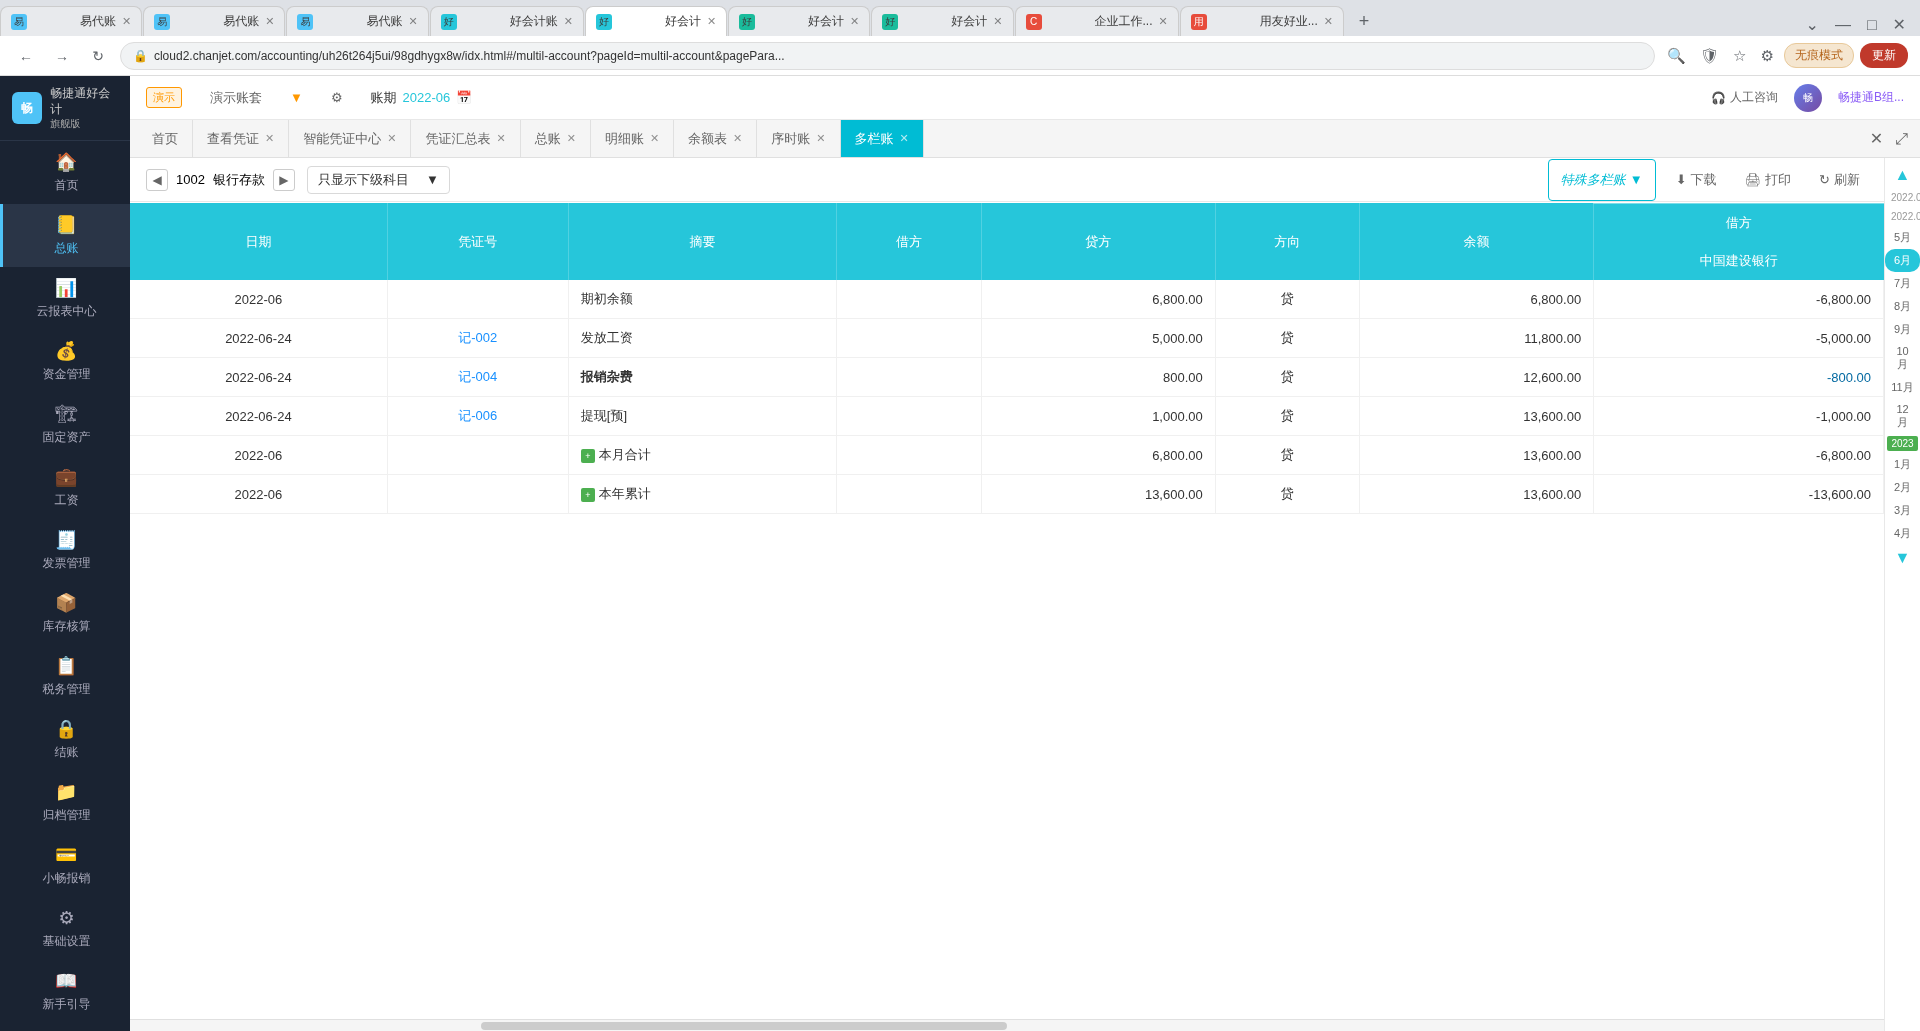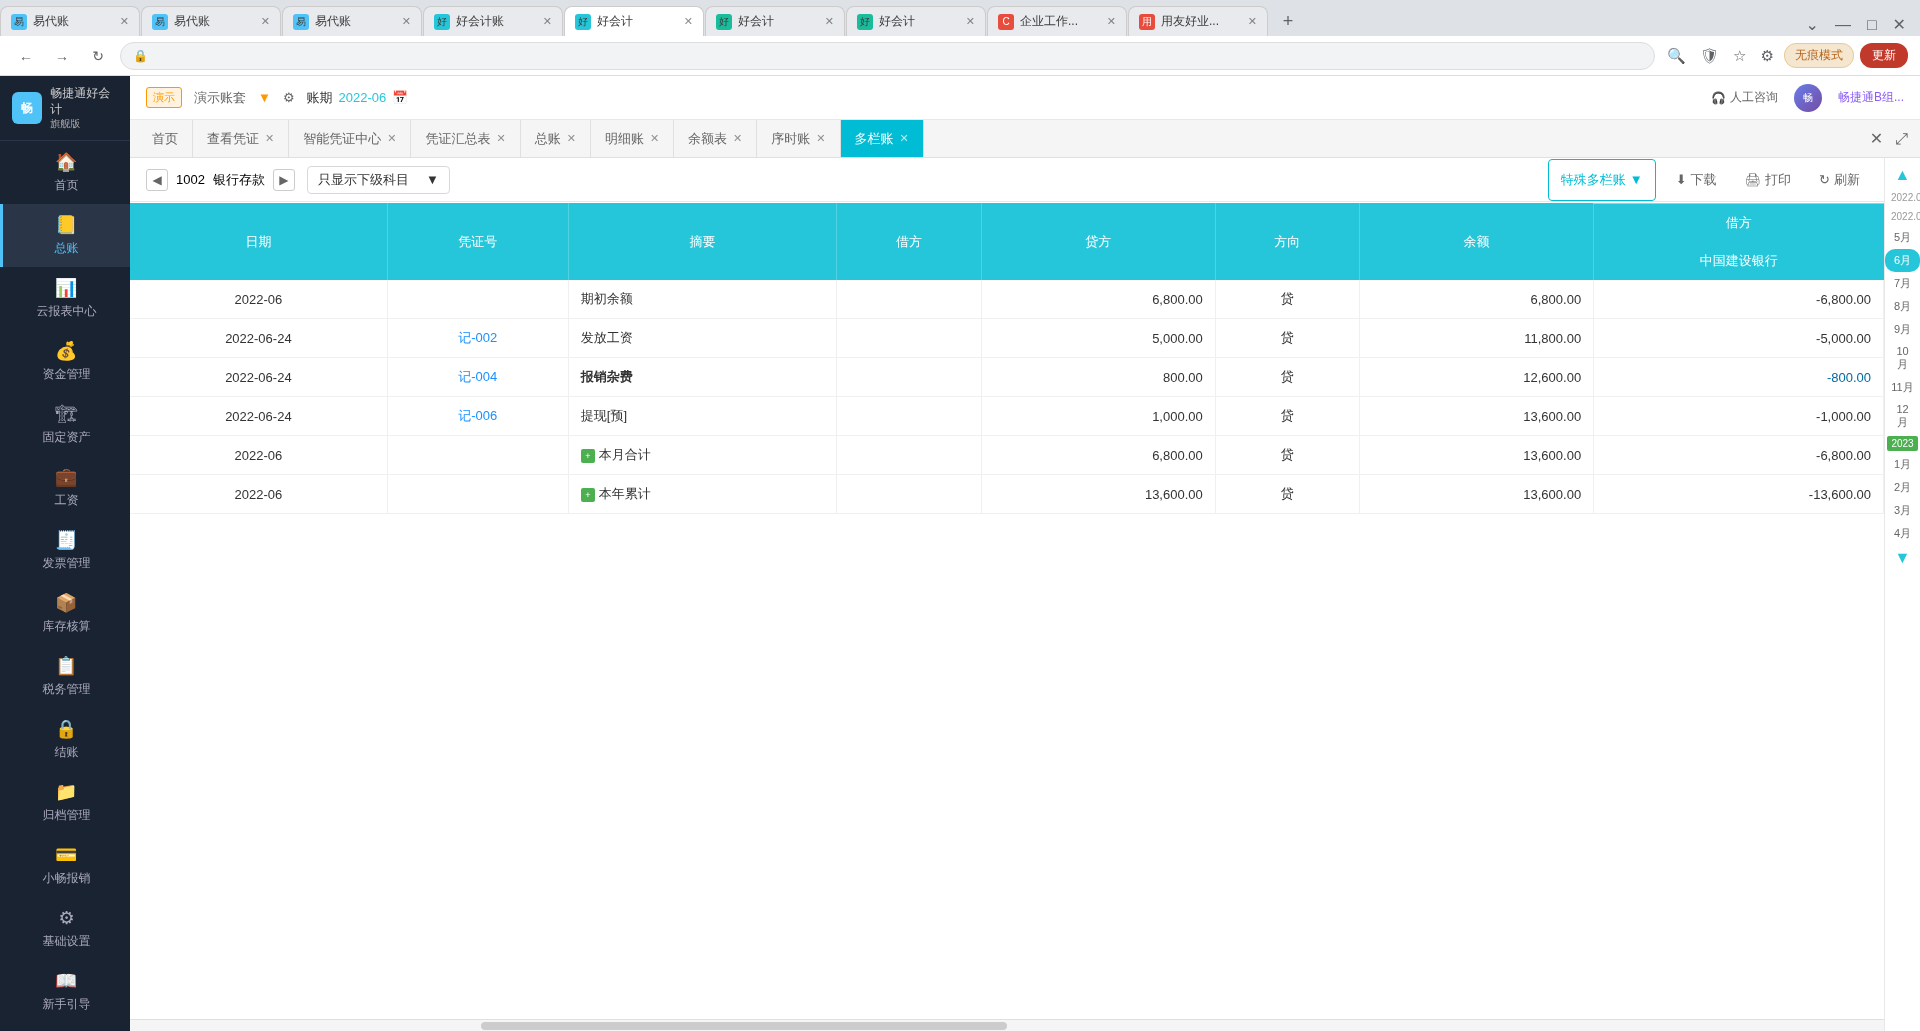--- a/index.html
+++ b/index.html
@@ -4,21 +4,21 @@
   <style>
     * { box-sizing: border-box; margin: 0; padding: 0; }
     body { font-family: 'Microsoft YaHei', Arial, sans-serif; font-size: 13px; background: #f0f2f5; overflow: hidden; width: 1920px; height: 1031px; }
 
     
     .browser-chrome { width: 100%; background: #dee1e6; }
     .tab-bar { display: flex; align-items: flex-end; height: 36px; background: #dee1e6; padding-top: 6px; padding-left: 0; }
     .tab { display: flex; align-items: center; height: 30px; padding: 0 10px; background: #e8eaed; border-radius: 8px 8px 0 0; font-size: 12px; color: #3c3c3c; min-width: 140px; max-width: 200px; margin-right: 1px; position: relative; cursor: pointer; border: 1px solid #ccc; border-bottom: none; }
     .tab.active { background: #fff; z-index: 2; }
     .tab-icon { width: 16px; height: 16px; border-radius: 3px; margin-right: 6px; display: inline-flex; align-items: center; justify-content: center; font-size: 10px; flex-shrink: 0; }
-    .tab-label { flex: 1; overflow: hidden; text-overflow: ellipsis; white-space: nowrap; }
+    .tab-label { flex: 1; overflow: hidden; text-overflow: ellipsis; white-space: nowrap; margin-left: 47px; }
     .tab-close { margin-left: 6px; opacity: 0.6; font-size: 11px; cursor: pointer; }
     .tab-new { width: 30px; height: 30px; display: flex; align-items: center; justify-content: center; font-size: 18px; color: #5f6368; cursor: pointer; margin-left: 4px; }
     .tab-controls { margin-left: auto; display: flex; align-items: center; gap: 4px; padding: 0 8px; }
     .tab-controls span { font-size: 16px; color: #5f6368; cursor: pointer; padding: 2px 6px; }
 
     .address-bar-row { display: flex; align-items: center; height: 40px; background: #fff; padding: 4px 12px; gap: 8px; border-bottom: 1px solid #ddd; }
     .nav-btn { width: 28px; height: 28px; border-radius: 50%; border: none; background: none; cursor: pointer; display: flex; align-items: center; justify-content: center; font-size: 14px; color: #5f6368; }
     .address-bar { flex: 1; height: 28px; border-radius: 14px; border: 1px solid #ddd; background: #f1f3f4; padding: 0 12px; font-size: 12px; color: #333; display: flex; align-items: center; }
     .address-bar-actions { display: flex; gap: 6px; align-items: center; }
     .addr-action-btn { font-size: 15px; color: #5f6368; cursor: pointer; padding: 4px; }
@@ -34,21 +34,21 @@
     .logo-box { width: 32px; height: 32px; background: #4fc3f7; border-radius: 6px; display: flex; align-items: center; justify-content: center; font-size: 12px; color: #fff; font-weight: bold; }
     .logo-text { font-size: 12px; color: #ccc; line-height: 1.3; }
     .sidebar-item { display: flex; flex-direction: column; align-items: center; padding: 10px 8px; cursor: pointer; color: #aab; font-size: 12px; gap: 4px; border-left: 3px solid transparent; }
     .sidebar-item.active { background: #2a3547; color: #4fc3f7; border-left-color: #4fc3f7; }
     .sidebar-icon { font-size: 18px; }
 
     
     .main-content { flex: 1; display: flex; flex-direction: column; background: #fff; overflow: hidden; position: relative; }
 
     
-    .top-toolbar { display: flex; align-items: center; height: 44px; padding: 0 16px; background: #fff; border-bottom: 1px solid #e8e8e8; gap: 12px; }
+    .top-toolbar { display: flex; align-items: center; height: 44px; padding: 0 16px; background: #fff; border-bottom: 1px solid #e8e8e8; gap: 28px; }
     .demo-badge { background: #fff3e0; color: #ff9800; border: 1px solid #ff9800; border-radius: 3px; padding: 2px 6px; font-size: 11px; }
     .toolbar-item { display: flex; align-items: center; gap: 4px; color: #666; font-size: 13px; cursor: pointer; }
     .account-period { display: flex; align-items: center; gap: 6px; color: #333; font-size: 13px; }
     .toolbar-right { margin-left: auto; display: flex; align-items: center; gap: 16px; }
     .service-btn { display: flex; align-items: center; gap: 4px; color: #666; font-size: 12px; cursor: pointer; }
     .user-avatar { width: 28px; height: 28px; border-radius: 50%; background: linear-gradient(135deg, #667eea, #764ba2); display: flex; align-items: center; justify-content: center; color: white; font-size: 10px; }
     .user-name { font-size: 12px; color: #8b5cf6; }
 
     
     .page-tabs { display: flex; align-items: center; height: 38px; background: #f5f5f5; border-bottom: 1px solid #e0e0e0; padding-left: 8px; overflow-x: auto; }
@@ -61,21 +61,21 @@
     
     .ledger-area { flex: 1; display: flex; overflow: hidden; }
     .ledger-main { flex: 1; display: flex; flex-direction: column; overflow: hidden; }
 
     
     .sub-toolbar { display: flex; align-items: center; height: 44px; padding: 0 16px; background: #fff; border-bottom: 1px solid #e8e8e8; gap: 12px; }
     .account-nav { display: flex; align-items: center; gap: 8px; }
     .nav-arrow { width: 22px; height: 22px; border: 1px solid #ccc; border-radius: 3px; display: flex; align-items: center; justify-content: center; cursor: pointer; font-size: 12px; color: #666; }
     .filter-dropdown { display: flex; align-items: center; gap: 17px; border: 1px solid #d9d9d9; border-radius: 4px; padding: 4px 10px; font-size: 13px; color: #333; cursor: pointer; }
     .sub-toolbar-right { margin-left: auto; display: flex; align-items: center; gap: 12px; }
-    .multi-col-btn { border: 1px solid #00bcd4; color: #00bcd4; border-radius: 4px; padding: 11px 12px; font-size: 13px; cursor: pointer; display: flex; align-items: center; gap: 4px; background: #fff; }
+    .multi-col-btn { border: 1px solid #00bcd4; color: #00bcd4; border-radius: 4px; padding: 11px 12px; font-size: 13px; cursor: pointer; display: flex; align-items: center; gap: 4px; background: #fff; font-style: italic; }
     .action-btn { display: flex; align-items: center; gap: 4px; color: #666; font-size: 13px; cursor: pointer; padding: 4px 8px; }
 
     
     .table-container { flex: 1; overflow: auto; }
     .ledger-table { width: 100%; border-collapse: collapse; }
     .ledger-table thead tr { background: #26c6da; }
     .ledger-table thead th { color: #fff; padding: 10px 12px; text-align: center; font-size: 13px; font-weight: normal; border-right: 1px solid rgba(255,255,255,0.2); white-space: nowrap; }
     .ledger-table thead th:last-child { border-right: none; }
     .ledger-table tbody tr { border-bottom: 1px solid #f0f0f0; }
     .ledger-table tbody td { padding: 10px 12px; color: #333; font-size: 13px; text-align: center; border-right: 1px solid #f0f0f0; }
@@ -153,20 +153,21 @@
       <span>□</span>
       <span>✕</span>
     </div>
   </div>
   <div class="address-bar-row">
     <button class="nav-btn">←</button>
     <button class="nav-btn">→</button>
     <button class="nav-btn">↻</button>
     <div class="address-bar">
       <span style="margin-right:6px;">🔒</span>
+      <span>cloud2.chanjet.com/accounting/uh26t264j5ui/98gdhygx8w/idx.html#/multil-account?pageId=multil-account&amp;pagePara...</span>
     </div>
     <div class="address-bar-actions">
       <span class="addr-action-btn">🔍</span>
       <span class="addr-action-btn">🛡</span>
       <span class="addr-action-btn">☆</span>
       <span class="addr-action-btn">⚙</span>
       <div class="wuhen-btn">无痕模式</div>
       <button class="update-btn">更新</button>
     </div>
   </div>

